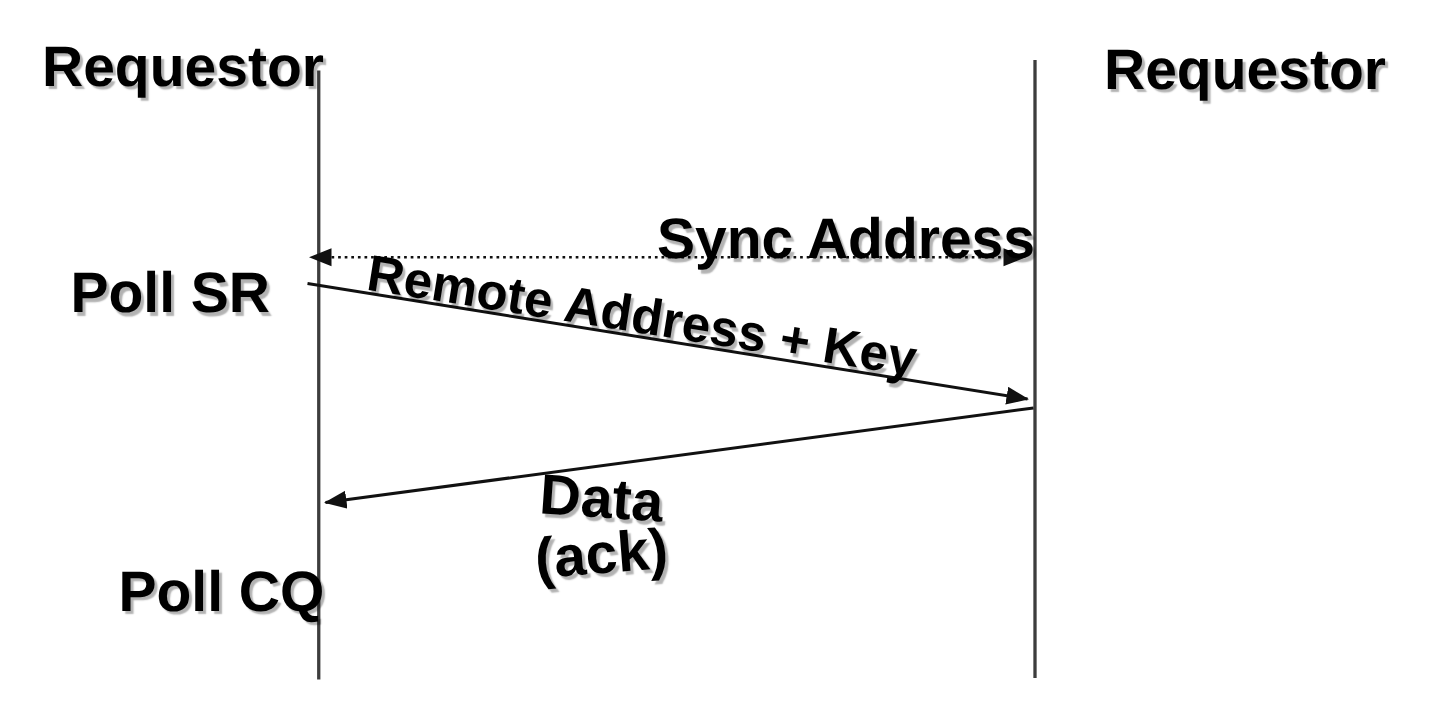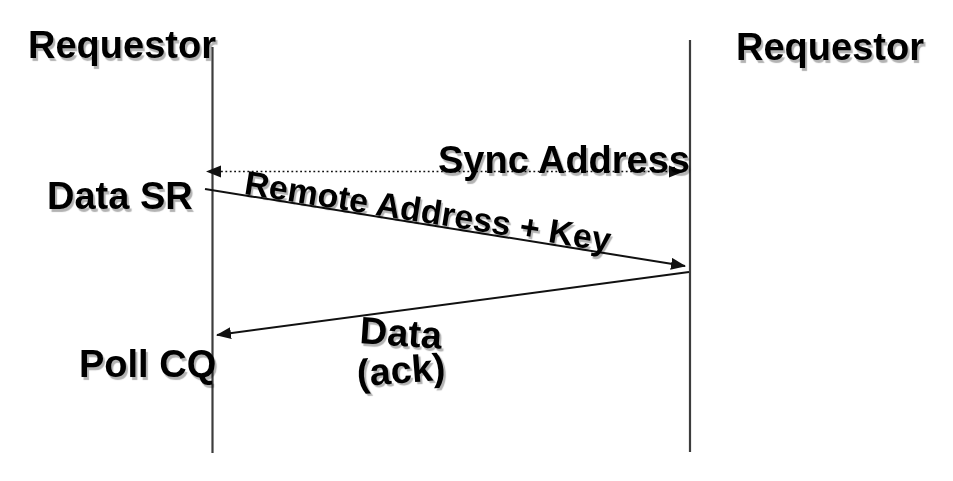--- a/index.html
+++ b/index.html
@@ -29,21 +29,21 @@
     line-height: 1;
     white-space: nowrap;
     text-shadow: 2px 2.5px 1px rgba(0,0,0,0.30);
     letter-spacing: 0;
   }
   .fs38 { font-size: 38px; }
   .fs34 { font-size: 34px; }
   .actor-requestor   { left: 28px;  top: 26px; }
   .actor-responder   { left: 736px; top: 28px; }
   .step-post-sr      { left: 47px;  top: 177px; }
-  .step-poll-cq      { left: 79px;  top: 345px; }
+  .step-poll-cq      { left: 79px;  top: 376px; }
   .msg-sync {
     left: 213px;
     top: 141px;
     width: 477px;
     text-align: right;
   }
   .msg-remote {
     left: 428px;
     top: 211px;
     transform: translate(-50%, -50%) rotate(9deg);
@@ -80,21 +80,21 @@
 
     <line x1="205" y1="189" x2="685" y2="266" stroke="#111111" stroke-width="2" marker-end="url(#ah-end)"></line>
 
     <line x1="689" y1="272" x2="217" y2="335" stroke="#111111" stroke-width="2" marker-end="url(#ah-end)"></line>
   </svg>
 
   <div class="lbl fs38 actor-requestor">Requestor</div>
 
   <div class="lbl fs38 actor-responder">Requestor</div>
 
-  <div class="lbl fs38 step-post-sr">Data SR</div>
+  <div class="lbl fs38 step-post-sr">Poll SR</div>
 
   <div class="lbl fs38 step-poll-cq">Poll CQ</div>
 
   <div class="lbl fs38 msg-sync">Sync Address</div>
 
   <div class="lbl fs34 msg-remote">Remote Address + Key</div>
 
   <div class="lbl fs38 msg-data">Data</div>
 
   <div class="lbl fs38 msg-ack">(ack)</div>

